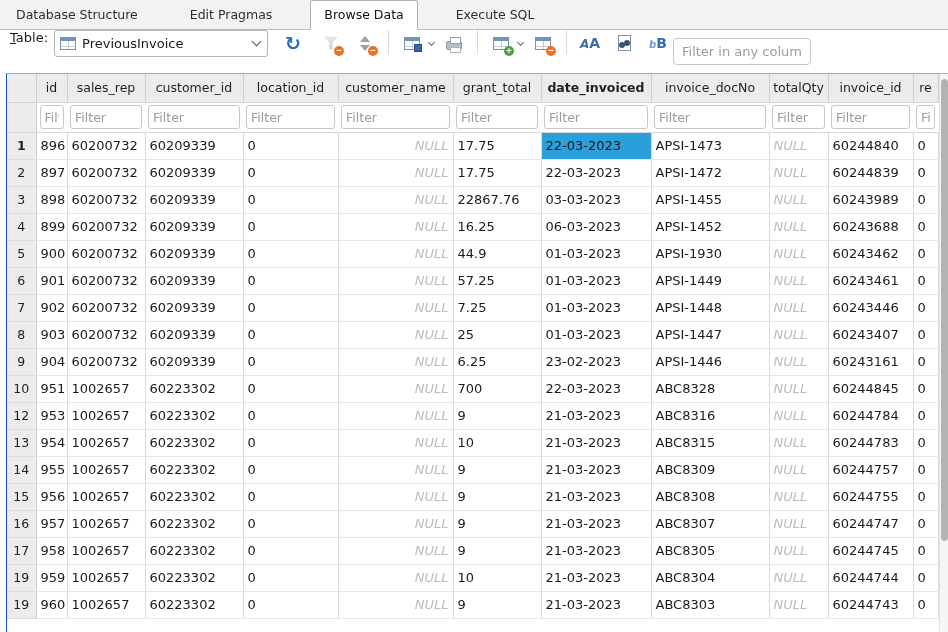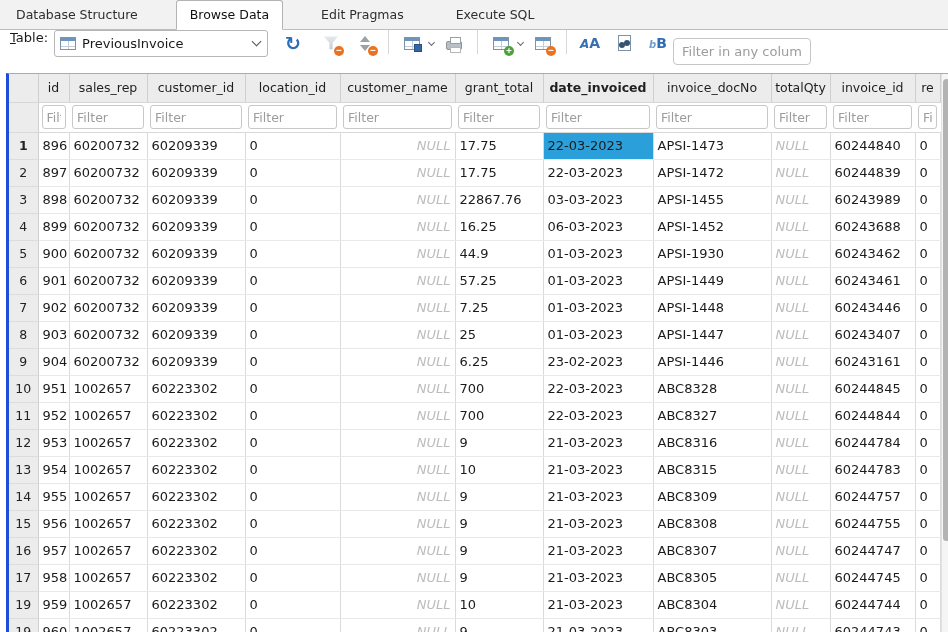--- a/index.html
+++ b/index.html
@@ -108,21 +108,21 @@
     position:absolute; left:673px; top:8px; width:138px; height:27px;
     border:1px solid #c6c6c6; border-radius:4px; padding:0 8px;
     font-family:"DejaVu Sans",sans-serif; font-size:13px; color:#444;
     outline:none; background:#fff;
   }
   input::placeholder { color:#9c9c9c; text-overflow:ellipsis; }
 
   
   .gridwrap {
     position:absolute; top:73px; left:6px; width:942px; height:559px;
-    border-top:1px solid #ababab; border-left:3px solid #1d4ed8;
+    border-top:1px solid #ababab; border-left:1px solid #1d4ed8;
     overflow:hidden; display:flex; background:#fff;
   }
   table { border-collapse:collapse; table-layout:fixed; width:931px;
     align-self:flex-start; }
   th, td { overflow:hidden; white-space:nowrap; padding:0; }
 
   th.hd {
     height:28px; background:#ececec; border-right:1px solid #cfcfcf;
     border-bottom:1px solid #d6d6d6; font-weight:normal; font-size:12.5px;
     color:#1f1f1f; text-align:center; padding:0 2px;
@@ -157,22 +157,22 @@
   .vscroll { width:10px; background:#f5f5f5; border-left:1px solid #e2e2e2;
     position:relative; flex:0 0 10px; }
   .vthumb { position:absolute; left:1px; top:5px; width:7px; height:462px;
     background:#b3b3b3; border-radius:4px; }
 </style>
 </head>
 <body>
 
 <div class="tabbar">
   <div class="tab">Database Structure</div>
+  <div class="tab">Edit Pragmas</div>
   <div class="tab active">Browse Data</div>
-  <div class="tab">Edit Pragmas</div>
   <div class="tab">Execute SQL</div>
 </div>
 
 <div class="toolbar">
   <span class="tbl-label"><span class="accel">T</span><span>able:</span></span>
 
   <div class="combo">
     <span class="mini-grid"></span>
     <span class="combo-text">PreviousInvoice</span>
     <span class="combo-arrow">
@@ -435,34 +435,20 @@
           <td class="cell">0</td>
           <td class="cell null alignr">NULL</td>
           <td class="cell">700</td>
           <td class="cell">22-03-2023</td>
           <td class="cell">ABC8328</td>
           <td class="cell null">NULL</td>
           <td class="cell">60244845</td>
           <td class="cell">0</td>
         </tr>
         <tr>
-          <th class="rn">11</th>
-          <td class="cell">952</td>
-          <td class="cell">1002657</td>
-          <td class="cell">60223302</td>
-          <td class="cell">0</td>
-          <td class="cell null alignr">NULL</td>
-          <td class="cell">700</td>
-          <td class="cell">22-03-2023</td>
-          <td class="cell">ABC8327</td>
-          <td class="cell null">NULL</td>
-          <td class="cell">60244844</td>
-          <td class="cell">0</td>
-        </tr>
-        <tr>
           <th class="rn">12</th>
           <td class="cell">953</td>
           <td class="cell">1002657</td>
           <td class="cell">60223302</td>
           <td class="cell">0</td>
           <td class="cell null alignr">NULL</td>
           <td class="cell">9</td>
           <td class="cell">21-03-2023</td>
           <td class="cell">ABC8316</td>
           <td class="cell null">NULL</td>

